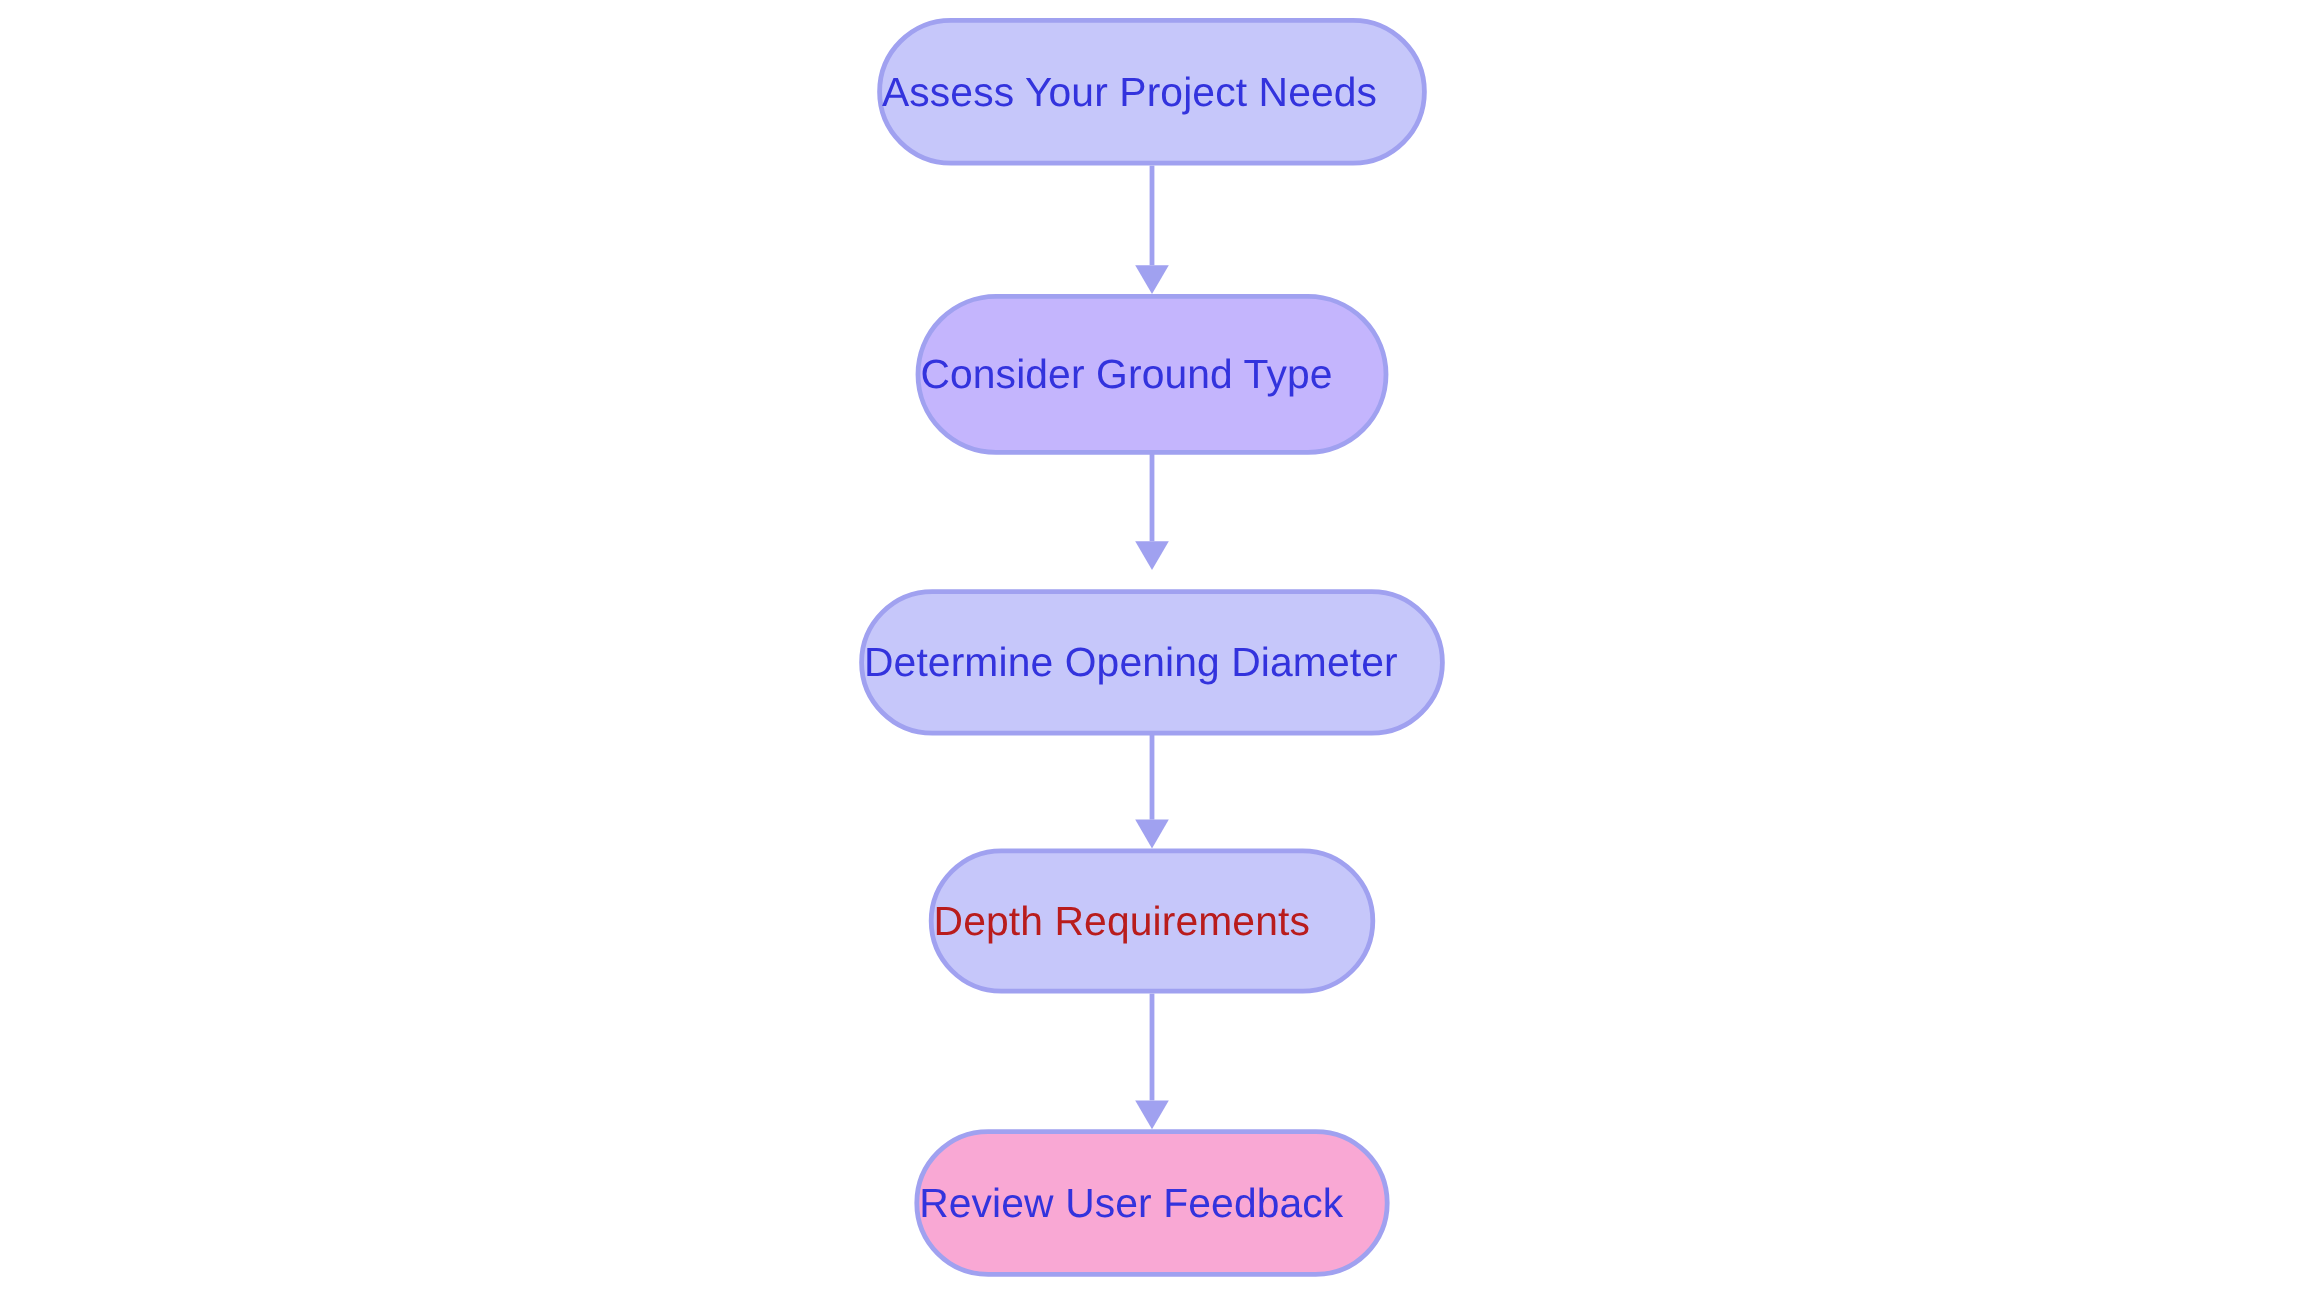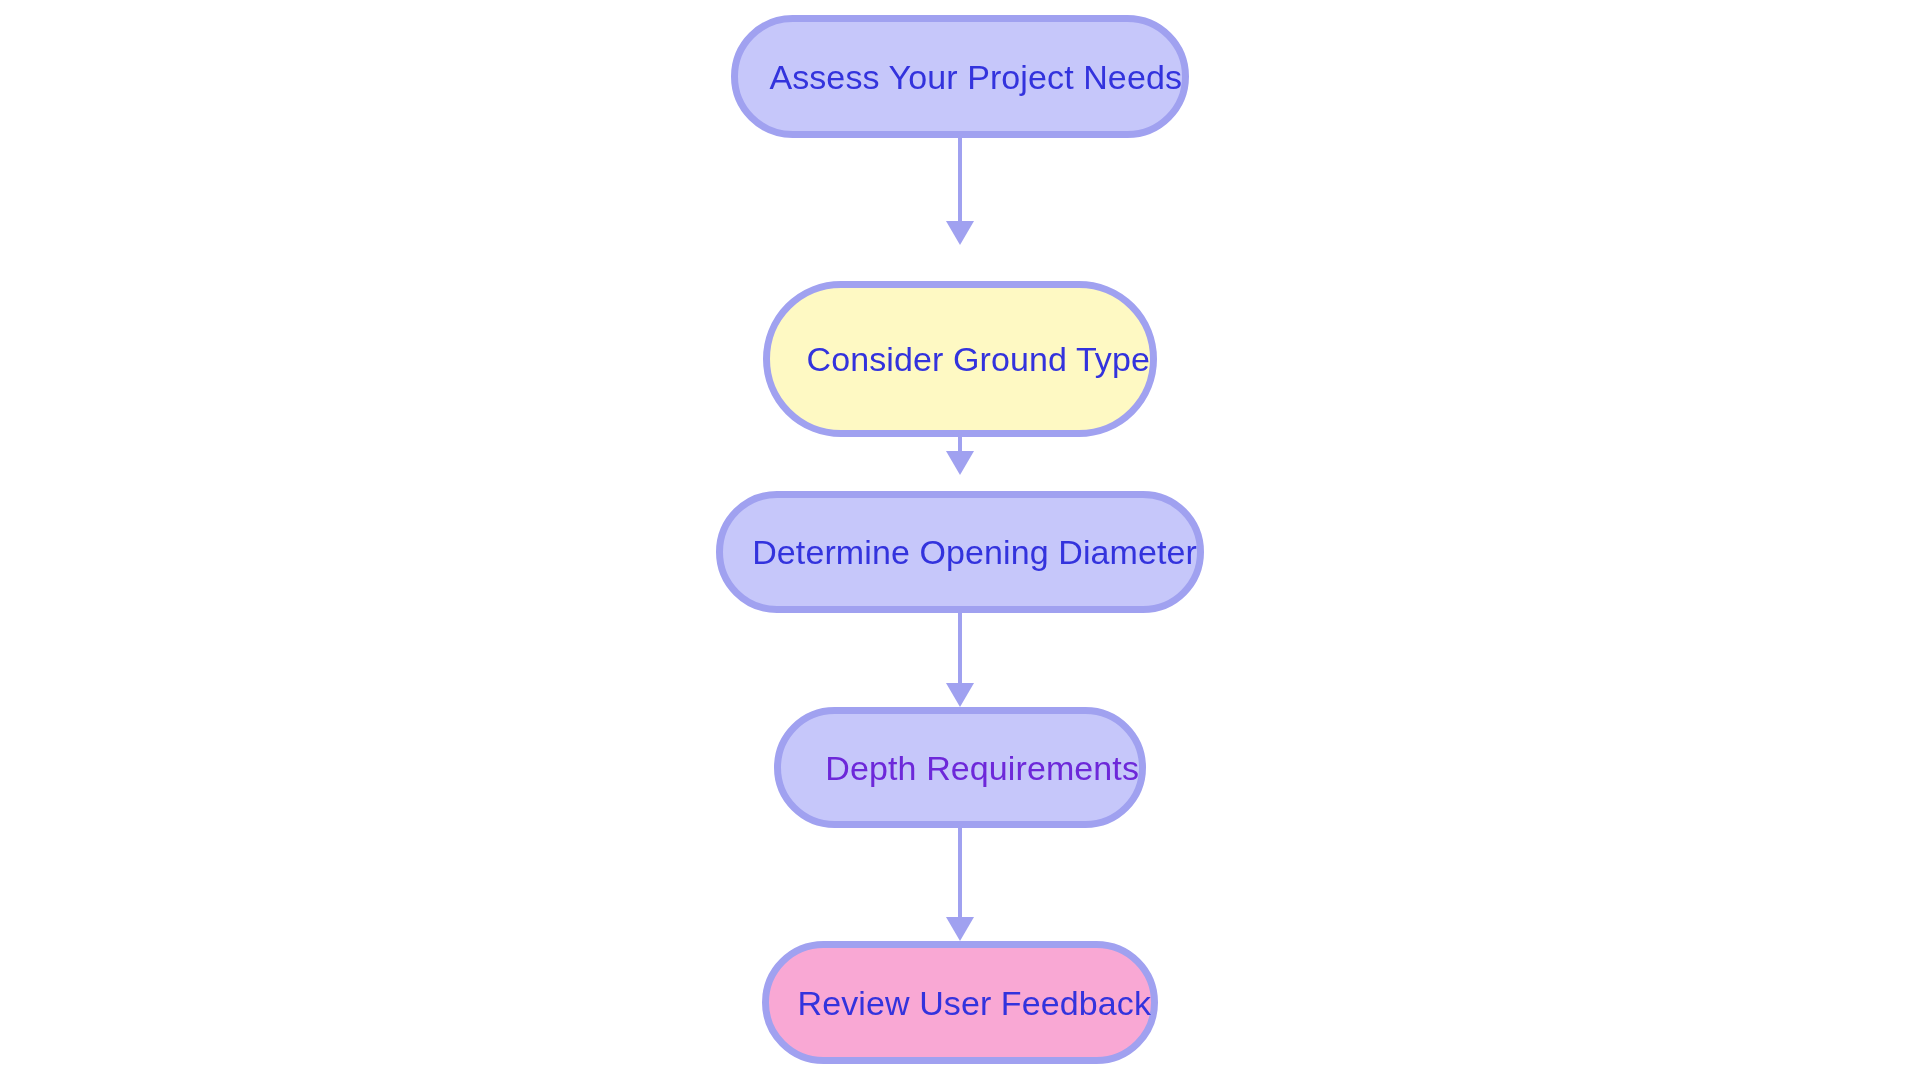--- a/index.html
+++ b/index.html
@@ -18,23 +18,23 @@
     position: relative;
     width: 1920px;
     height: 1083px;
     background: #ffffff;
   }
   .flow-node {
     position: absolute;
     box-sizing: border-box;
     display: flex;
     align-items: center;
-    justify-content: flex-end;
+    justify-content: flex-start;
     background: #c6c7fa;
-    border: 7px solid #0c4a6e;
+    border: 4px solid #0c4a6e;
     border-radius: 9999px;
     transform: translateX(-50%);
   }
   .flow-node-label {
     color: #3333dd;
     font-size: 34px;
     font-weight: 400;
     line-height: 1;
     letter-spacing: 0.1px;
     white-space: nowrap;
@@ -87,29 +87,29 @@
 
   <div class="flow-edge" style="left: 960px; top: 828px; width: 28px; height: 113px;">
     <div class="flow-edge-line" style="height: 89px; background: rgb(160, 161, 240);"></div>
     <div class="flow-edge-arrowhead" style="border-top-color: rgb(160, 161, 240);"></div>
   </div>
 
   <div class="flow-node" style="left: 960px; top: 15px; width: 458px; height: 123px; background: rgb(198, 199, 250); border-color: rgb(160, 161, 240);">
     <span class="flow-node-label" style="color: rgb(51, 51, 221);">Assess Your Project Needs</span>
   </div>
 
-  <div class="flow-node" style="left: 960px; top: 245px; width: 394px; height: 156px; background: #fef9c3; border-color: rgb(160, 161, 240); margin-top: 36px;">
+  <div class="flow-node" style="left: 960px; top: 245px; width: 394px; height: 134px; background: #c4b5fd; border-color: rgb(160, 161, 240);">
     <span class="flow-node-label" style="color: rgb(51, 51, 221);">Consider Ground Type</span>
   </div>
 
   <div class="flow-node" style="left: 960px; top: 491px; width: 488px; height: 122px; background: rgb(198, 199, 250); border-color: rgb(160, 161, 240);">
     <span class="flow-node-label" style="color: rgb(51, 51, 221);">Determine Opening Diameter</span>
   </div>
 
   <div class="flow-node" style="left: 960px; top: 707px; width: 372px; height: 121px; background: rgb(198, 199, 250); border-color: rgb(160, 161, 240);">
-    <span class="flow-node-label" style="color: #6d28d9;">Depth Requirements</span>
+    <span class="flow-node-label" style="color: #b91c1c;">Depth Requirements</span>
   </div>
 
   <div class="flow-node" style="left: 960px; top: 941px; width: 396px; height: 123px; background: #f9a8d4; border-color: rgb(160, 161, 240);">
     <span class="flow-node-label" style="color: rgb(51, 51, 221);">Review User Feedback</span>
   </div>
 
 </div>
 
 </body></html>

